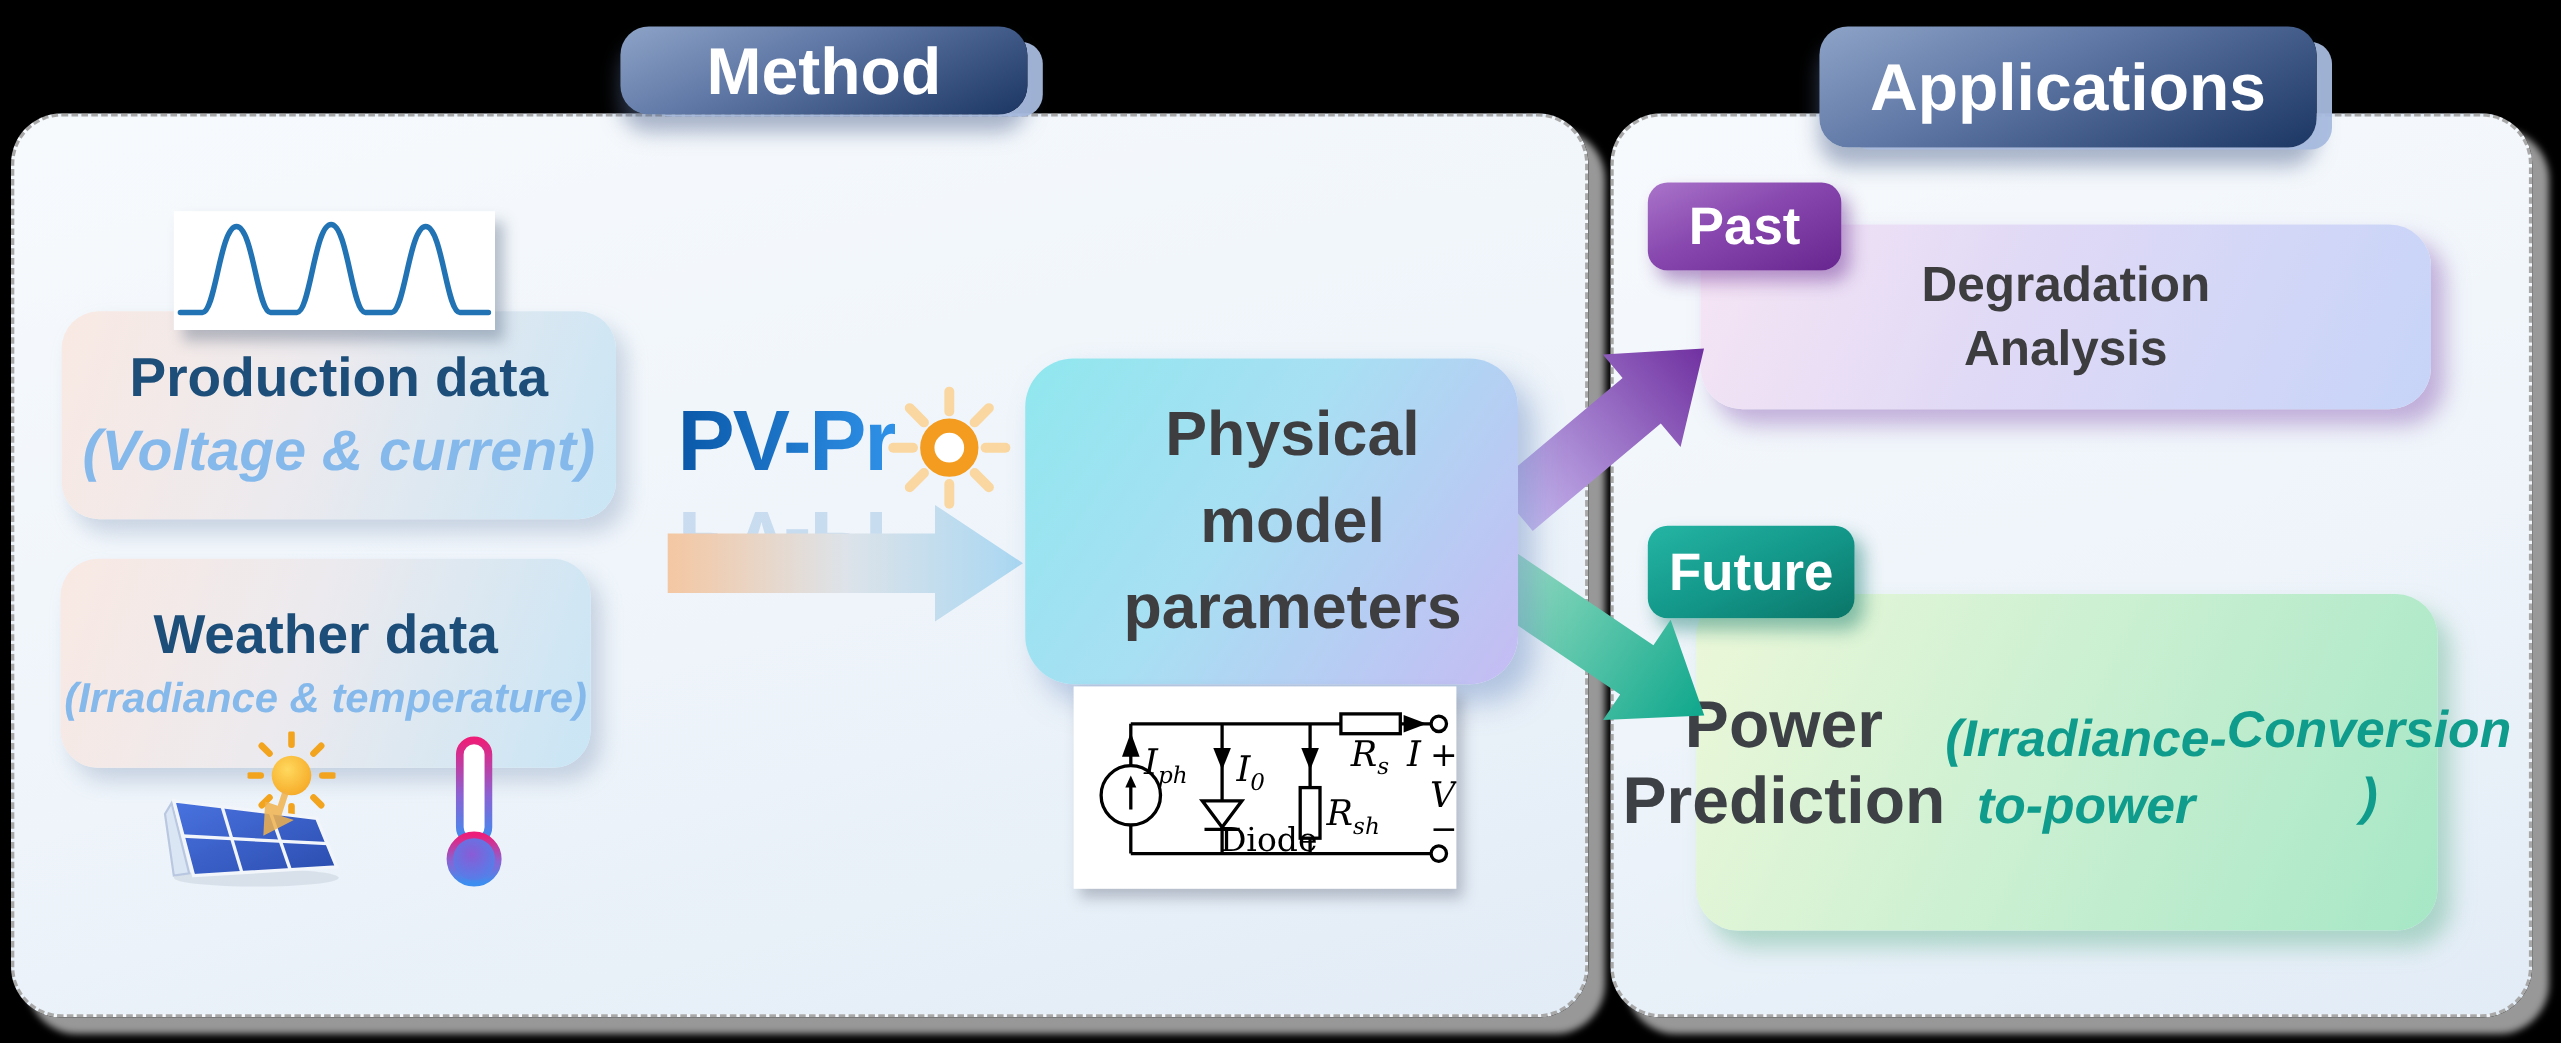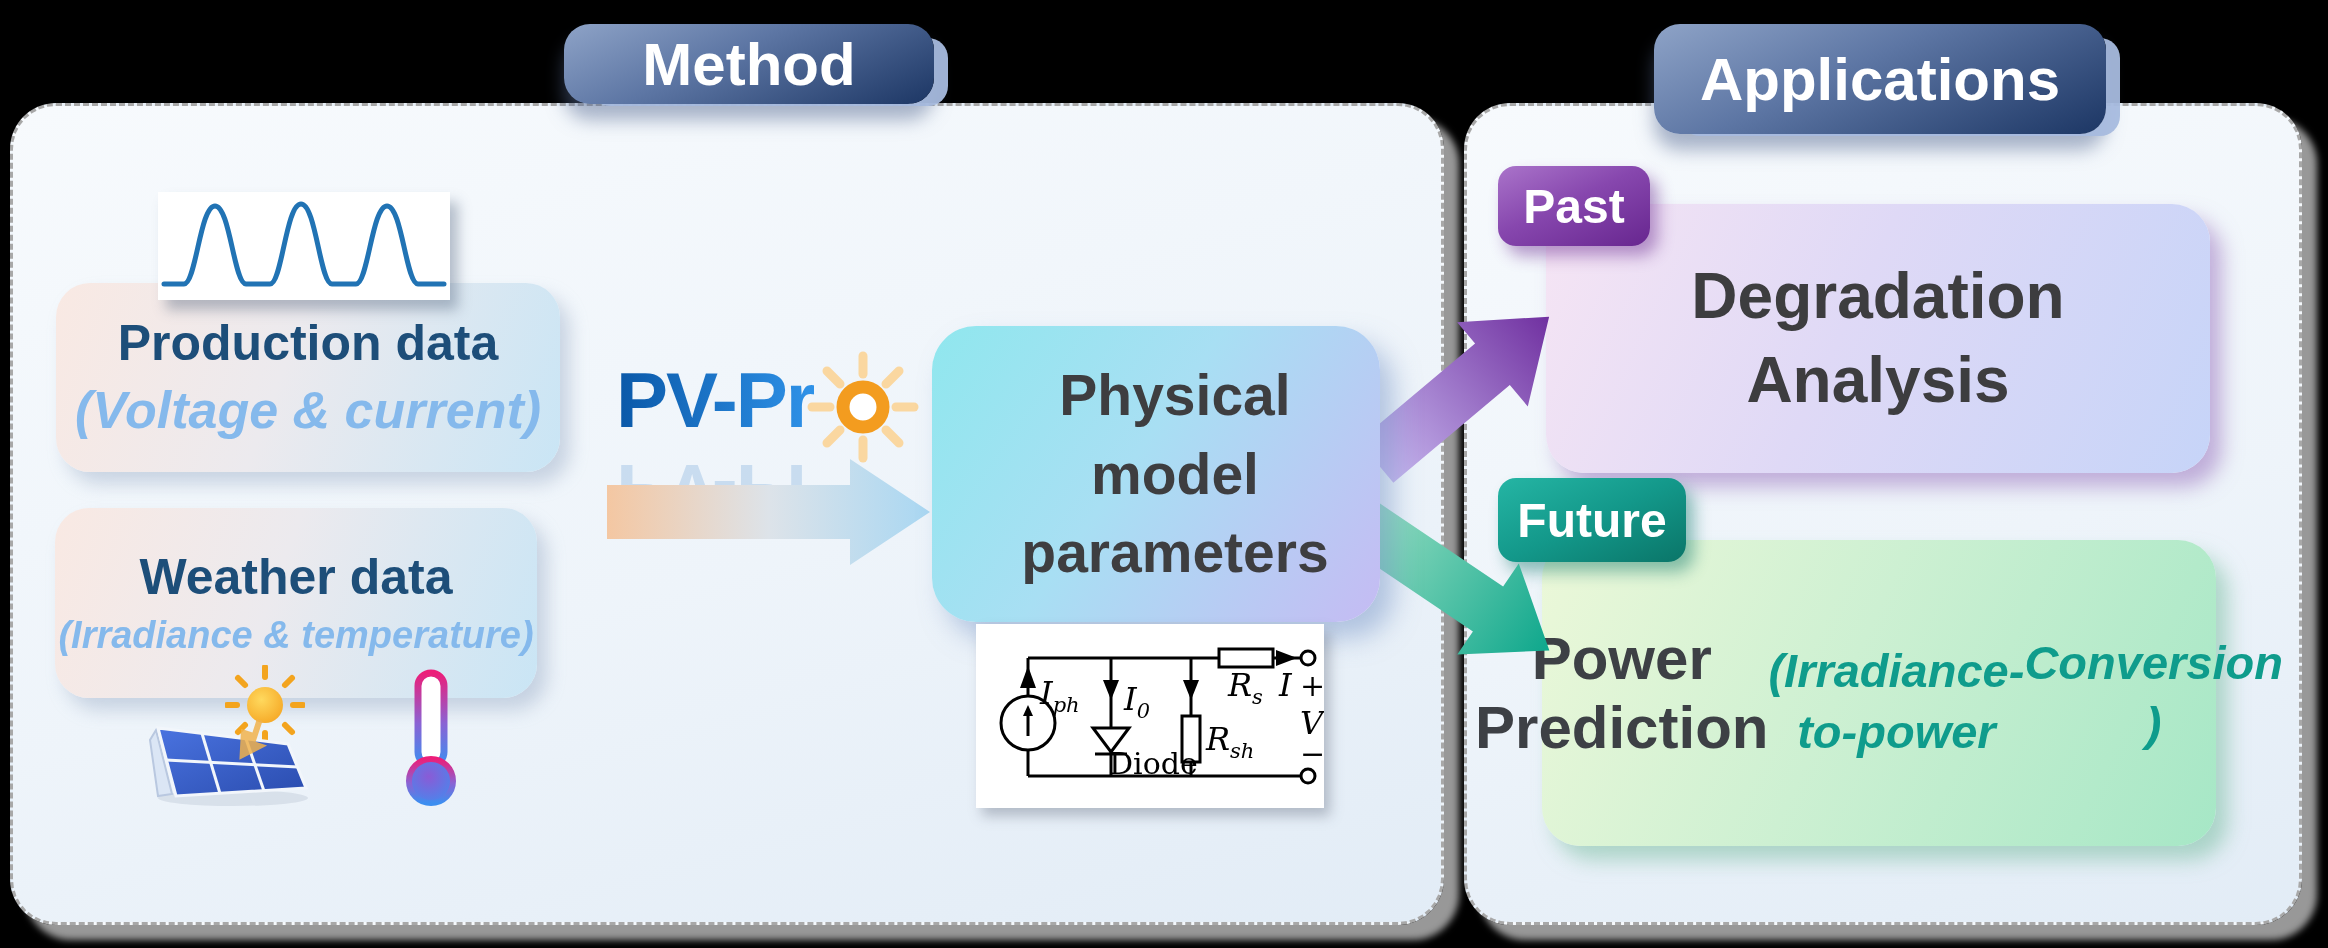--- a/index.html
+++ b/index.html
@@ -90,36 +90,36 @@
     background:#fff; box-shadow: 6px 8px 12px rgba(80,90,110,0.35); z-index:6;
   }
 
   #overlay-arrows { position:absolute; left:0; top:0; z-index:5; pointer-events:none; }
 
   .tag-badge {
     position:absolute; display:flex; align-items:center; justify-content:center;
     border-radius:18px; color:#fff; font-weight:700; font-size:48px; z-index:3;
   }
   #past-badge {
-    left:1498px; top:166px; width:152px; height:80px;
+    left:1498px; top:166px; width:176px; height:80px;
     background: linear-gradient(155deg, #aa74ca 0%, #8747ae 45%, #67268f 100%);
     box-shadow: 8px 10px 16px rgba(103,38,143,0.45);
   }
   #future-badge {
     left:1498px; top:478px; width:188px; height:84px;
     background: linear-gradient(155deg, #25b5a4 0%, #13988a 50%, #0a7568 100%);
     box-shadow: 8px 10px 16px rgba(10,117,104,0.45);
   }
   #degradation-box {
-    position:absolute; left:1546px; top:204px; width:664px; height:269px;
+    position:absolute; left:1546px; top:204px; width:664px; height:168px;
     border-radius:38px;
     background: linear-gradient(115deg, #f6e5f4 0%, #dfd9f6 45%, #c6d4f8 100%);
     box-shadow: 12px 14px 20px rgba(146,104,186,0.5);
     display:flex; align-items:center; justify-content:center; text-align:center;
-    font-weight:700; font-size:64px; line-height:1.3; color:#3d3d3f;
+    font-weight:700; font-size:45px; line-height:1.3; color:#3d3d3f;
     z-index:2;
   }
   #power-box {
     position:absolute; left:1542px; top:540px; width:674px; height:306px;
     border-radius:38px;
     background: linear-gradient(115deg, #ecf8d9 0%, #cdf0d2 45%, #a6e7c6 100%);
     box-shadow: 12px 14px 20px rgba(122,190,160,0.55);
     display:flex; flex-direction:row; align-items:center; justify-content:center;
     text-align:center; z-index:2;
   }

